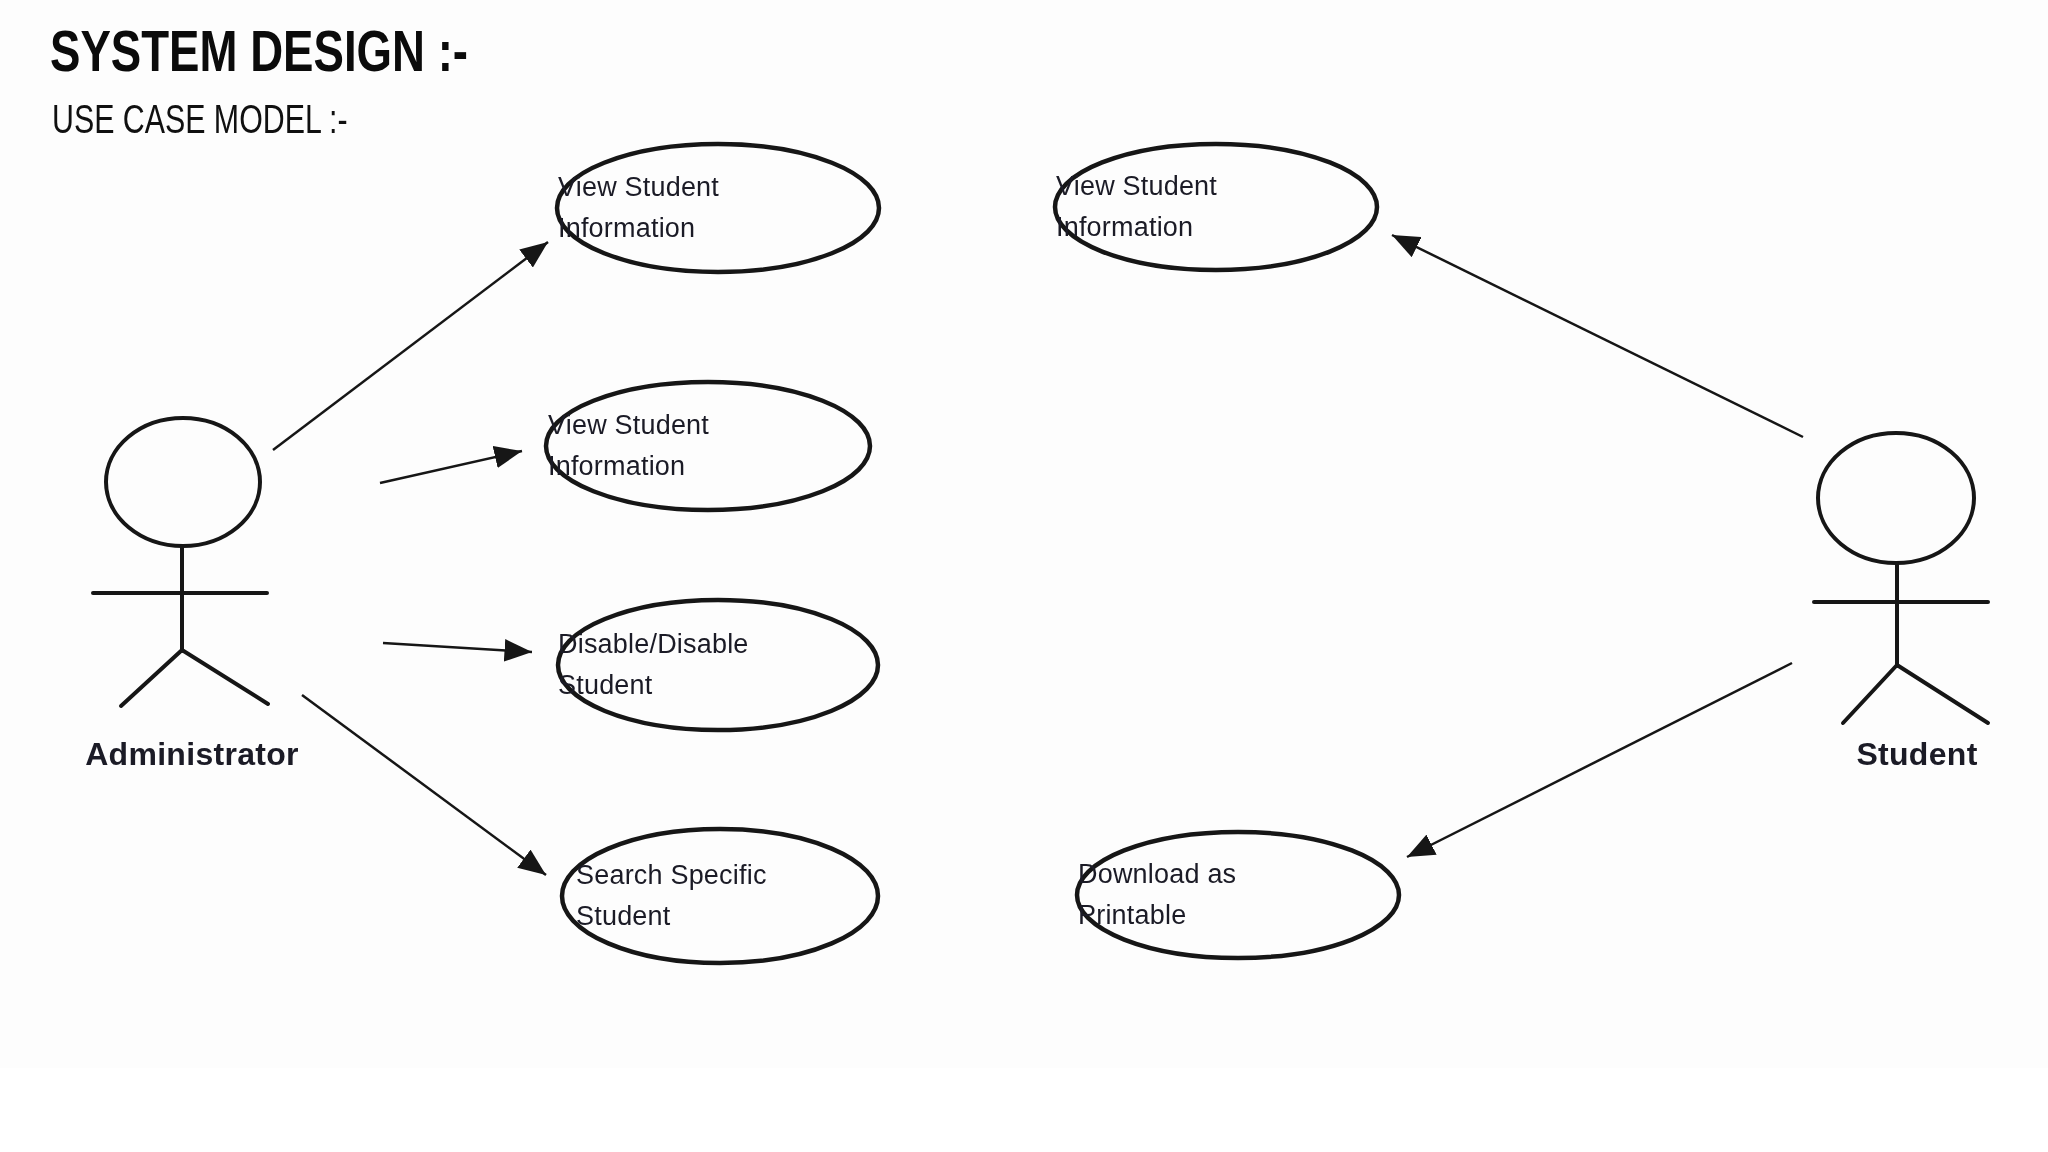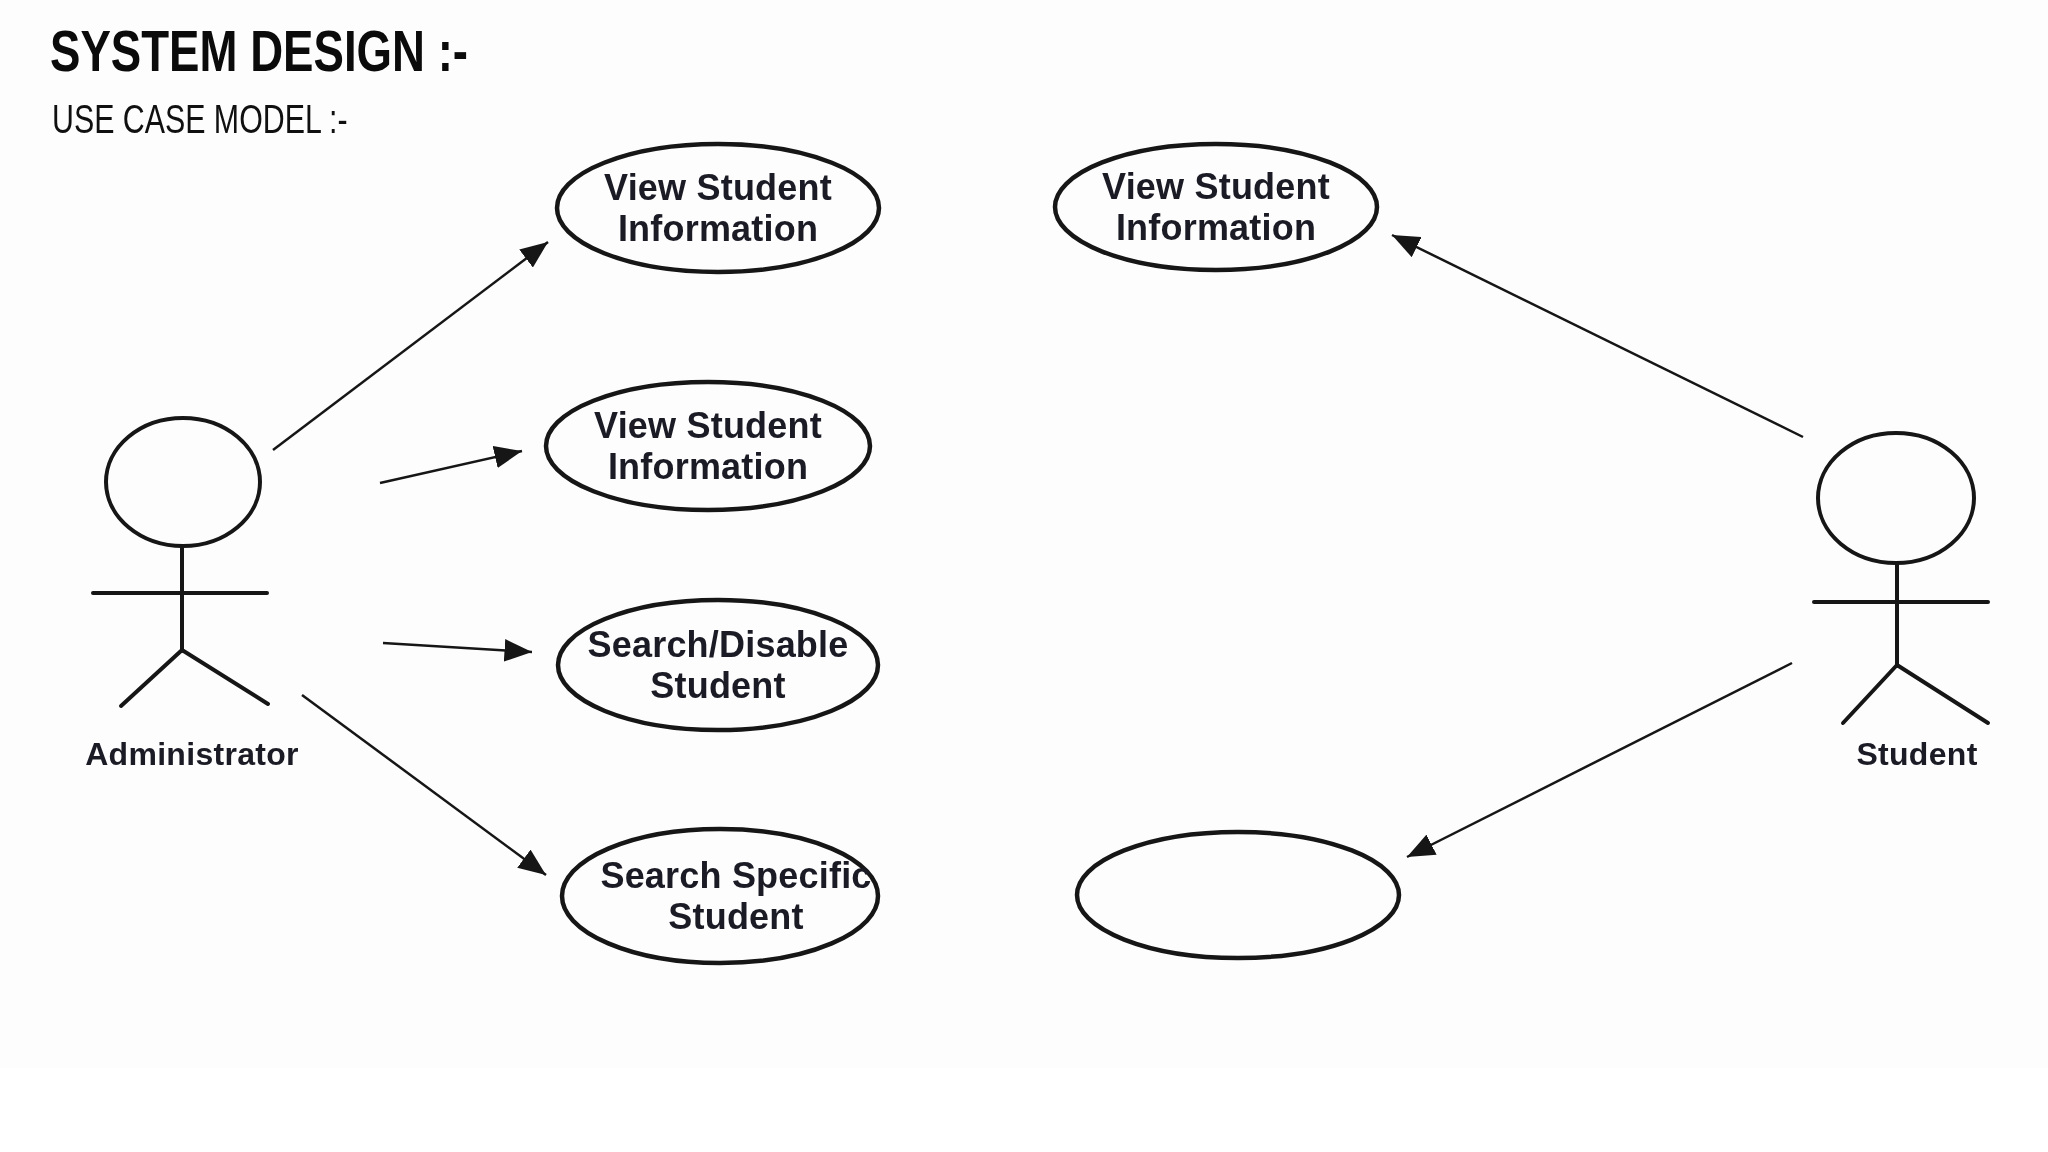--- a/index.html
+++ b/index.html
@@ -52,24 +52,23 @@
     font-size: 41px;
     font-weight: 500;
     color: #101010;
     white-space: nowrap;
     transform: scaleX(0.74);
     transform-origin: left top;
   }
   .uc-label {
     position: absolute;
     width: 320px;
-    text-align: center;
-    font-size: 36px;
+    font-size: 27px;
     line-height: 41px;
-    font-weight: bold;
+    font-weight: normal;
     color: var(--text, #1b1b26);
     white-space: pre-line;
     letter-spacing: 0.2px;
   }
   .actor-label {
     position: absolute;
     width: 400px;
     text-align: center;
     font-size: 32px;
     font-weight: bold;
@@ -120,23 +119,25 @@
     <line class="assoc" x1="1792" y1="663" x2="1407" y2="857" stroke-width="2.5" marker-end="url(#arrowhead)"></line>
   </svg>
 
   <div class="page-title">SYSTEM DESIGN :-</div>
   <div class="page-subtitle">USE CASE MODEL :-</div>
 
   <div class="uc-label" style="left:558px;  top:167px;">View Student
 Information</div>
   <div class="uc-label" style="left:548px;  top:405px;">View Student
 Information</div>
-  <div class="uc-label" style="left:558px;  top:624px;">Search/Disable
+  <div class="uc-label" style="left:558px;  top:624px;">Disable/Disable
 Student</div>
   <div class="uc-label" style="left:576px;  top:855px;">Search Specific
 Student</div>
   <div class="uc-label" style="left:1056px; top:166px;">View Student
 Information</div>
+  <div class="uc-label" style="left:1078px; top:854px;">Download as
+Printable</div>
 
   <div class="actor-label" style="left:-8px;   top:736px;">Administrator</div>
   <div class="actor-label" style="left:1717px; top:736px;">Student</div>
 
 </div>
 
 </body></html>

